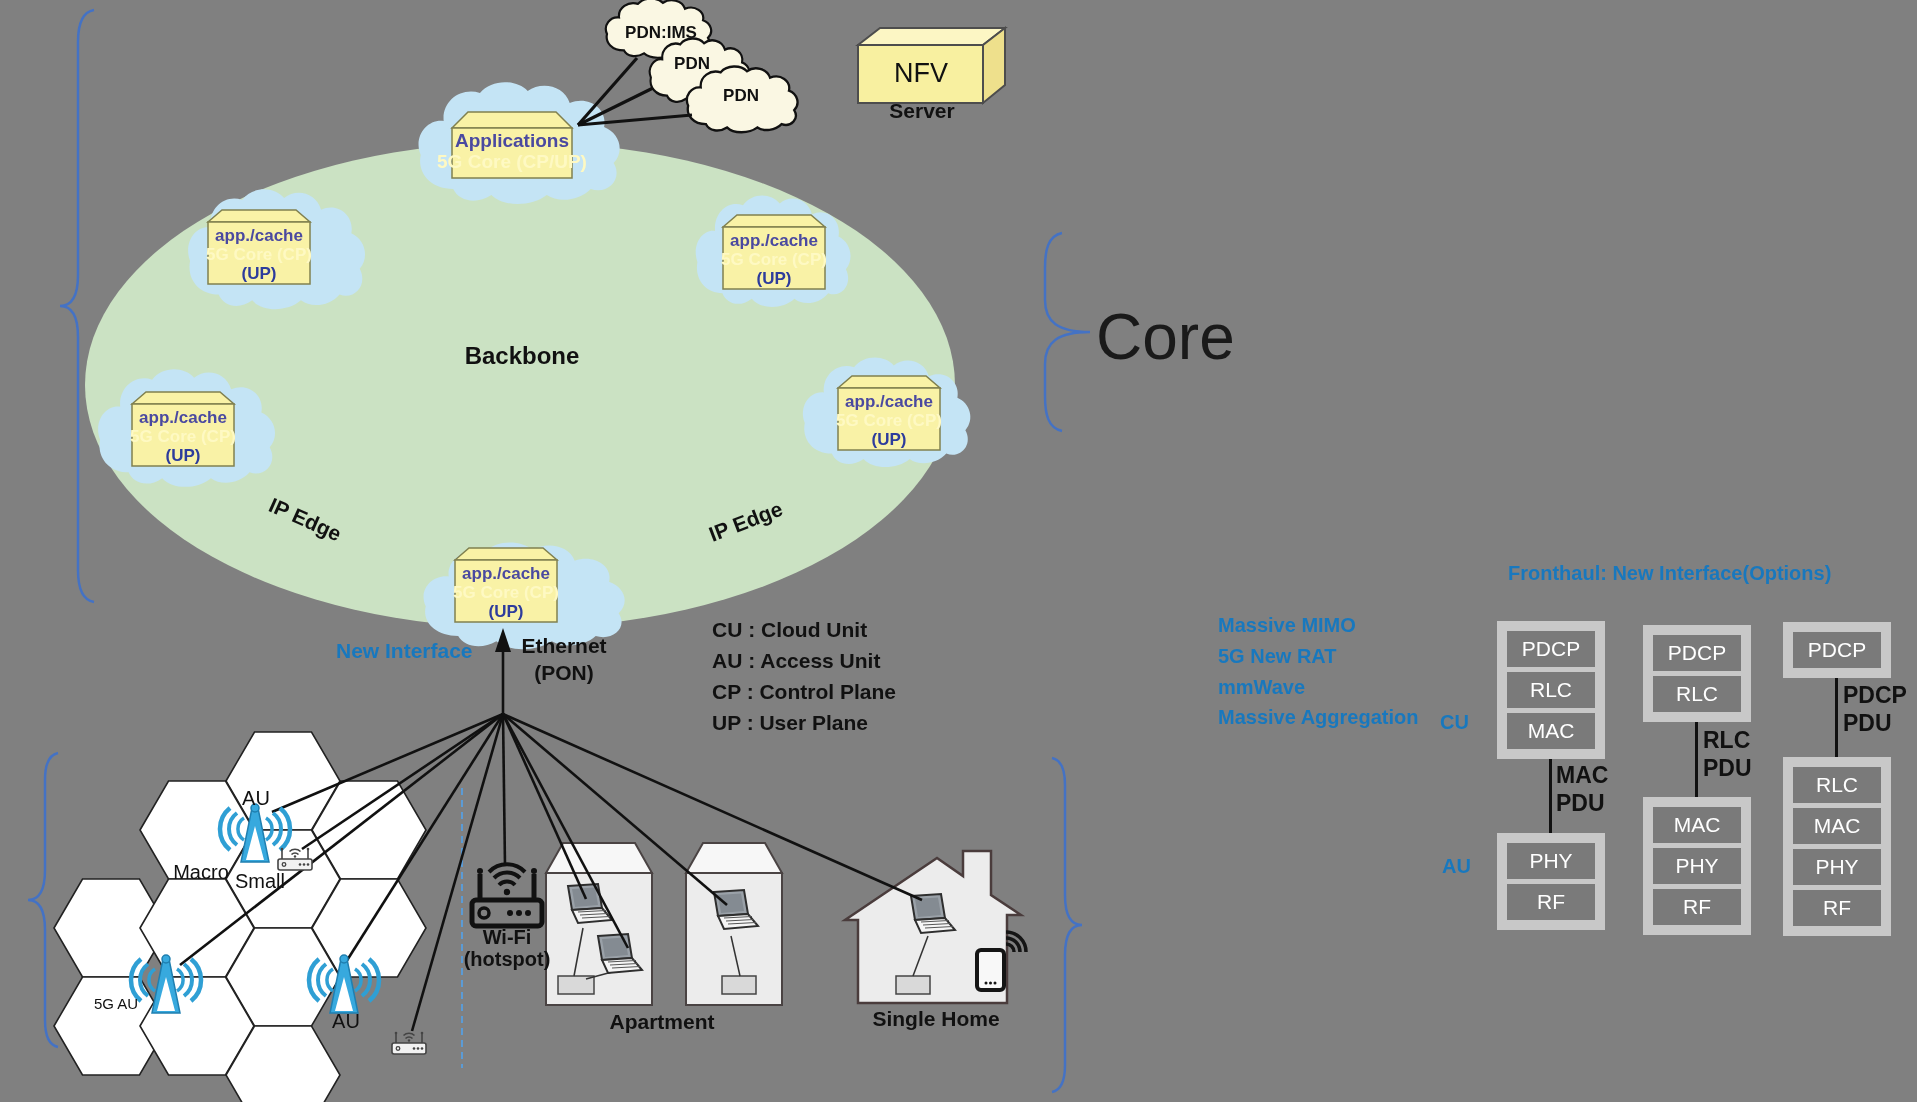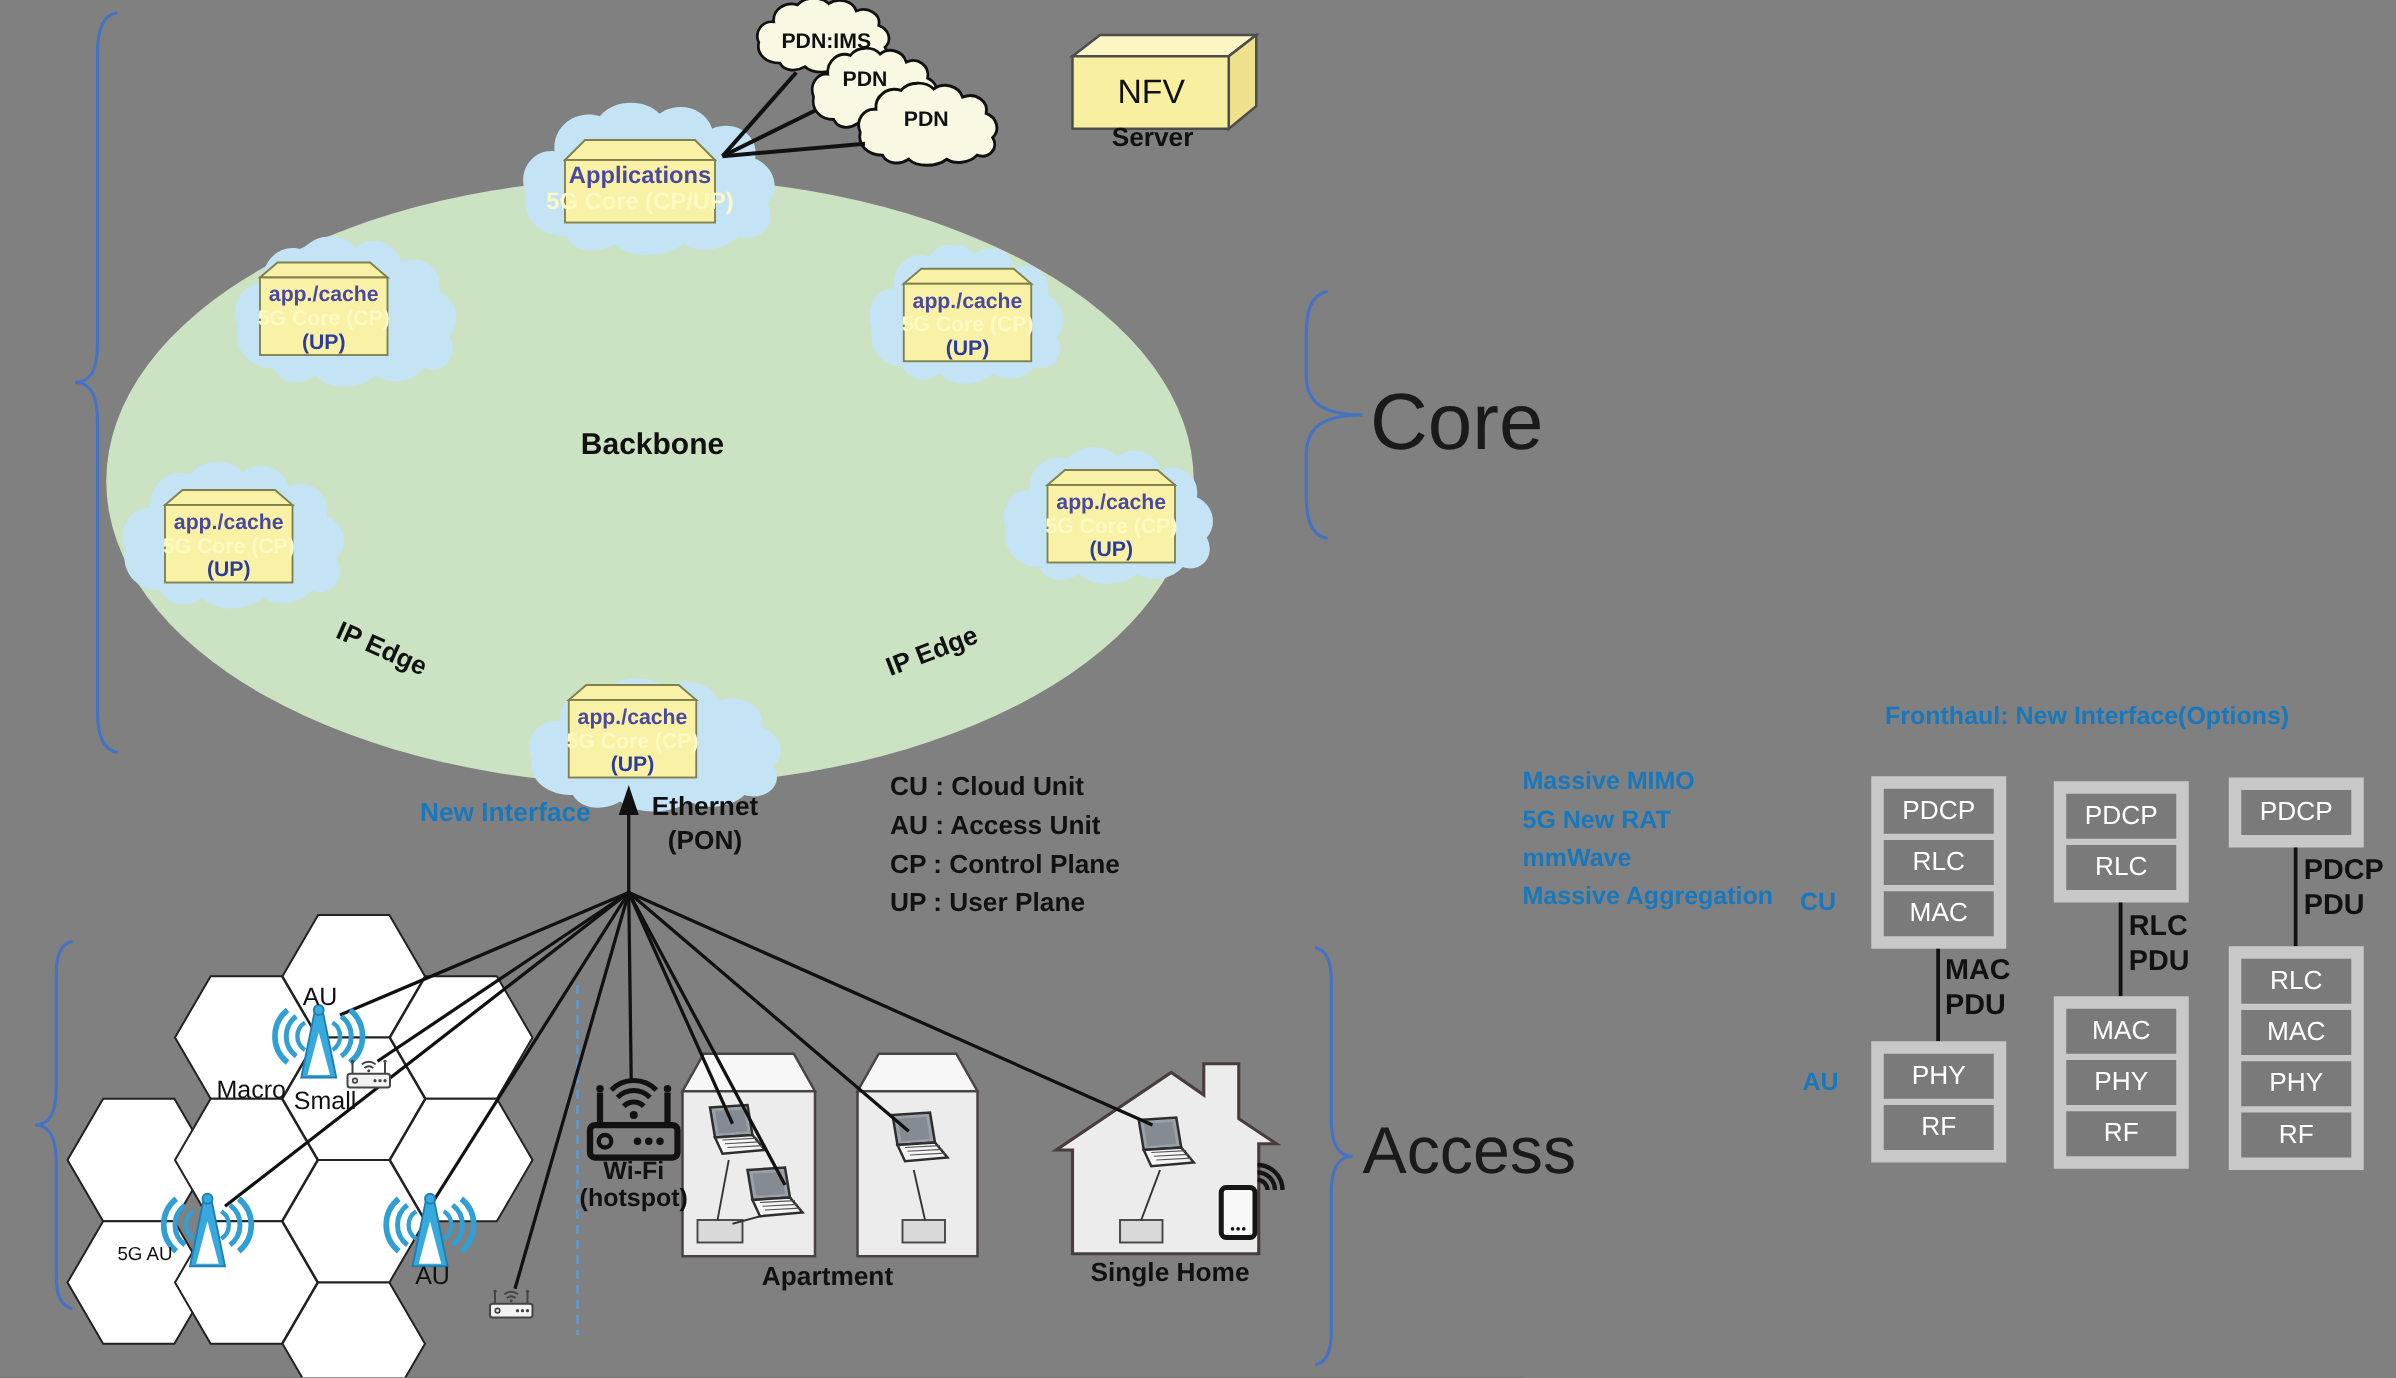--- a/index.html
+++ b/index.html
@@ -315,21 +315,20 @@
 <div class="lbl b blue" style="left:336px;top:640px;font-size:21px;">New Interface</div>
 <div class="lbl b cx" style="left:564px;top:635px;font-size:21px;">Ethernet</div>
 <div class="lbl b cx" style="left:564px;top:662px;font-size:21px;">(PON)</div>
 
 <div class="lbl b" style="left:712px;top:619px;font-size:21px;">CU : Cloud Unit</div>
 <div class="lbl b" style="left:712px;top:650px;font-size:21px;">AU : Access Unit</div>
 <div class="lbl b" style="left:712px;top:681px;font-size:21px;">CP : Control Plane</div>
 <div class="lbl b" style="left:712px;top:712px;font-size:21px;">UP : User Plane</div>
 
 <div class="lbl" style="left:1096px;top:303px;font-size:64px;color:#1a1a1a;">Core</div>
-<div class="lbl" style="left:1090px;top:892px;font-size:53px;color:#1a1a1a;">Access</div>
 
 <div class="lbl cx" style="left:256px;top:788px;font-size:20px;">AU</div>
 <div class="lbl cx" style="left:201px;top:862px;font-size:20px;">Macro</div>
 <div class="lbl cx" style="left:260px;top:871px;font-size:20px;">Small</div>
 <div class="lbl cx" style="left:116px;top:996px;font-size:15px;">5G AU</div>
 <div class="lbl cx" style="left:346px;top:1011px;font-size:20px;">AU</div>
 
 <div class="lbl b cx" style="left:507px;top:927px;font-size:20px;">Wi-Fi</div>
 <div class="lbl b cx" style="left:507px;top:949px;font-size:20px;">(hotspot)</div>
 <div class="lbl b cx" style="left:662px;top:1011px;font-size:21px;">Apartment</div>

